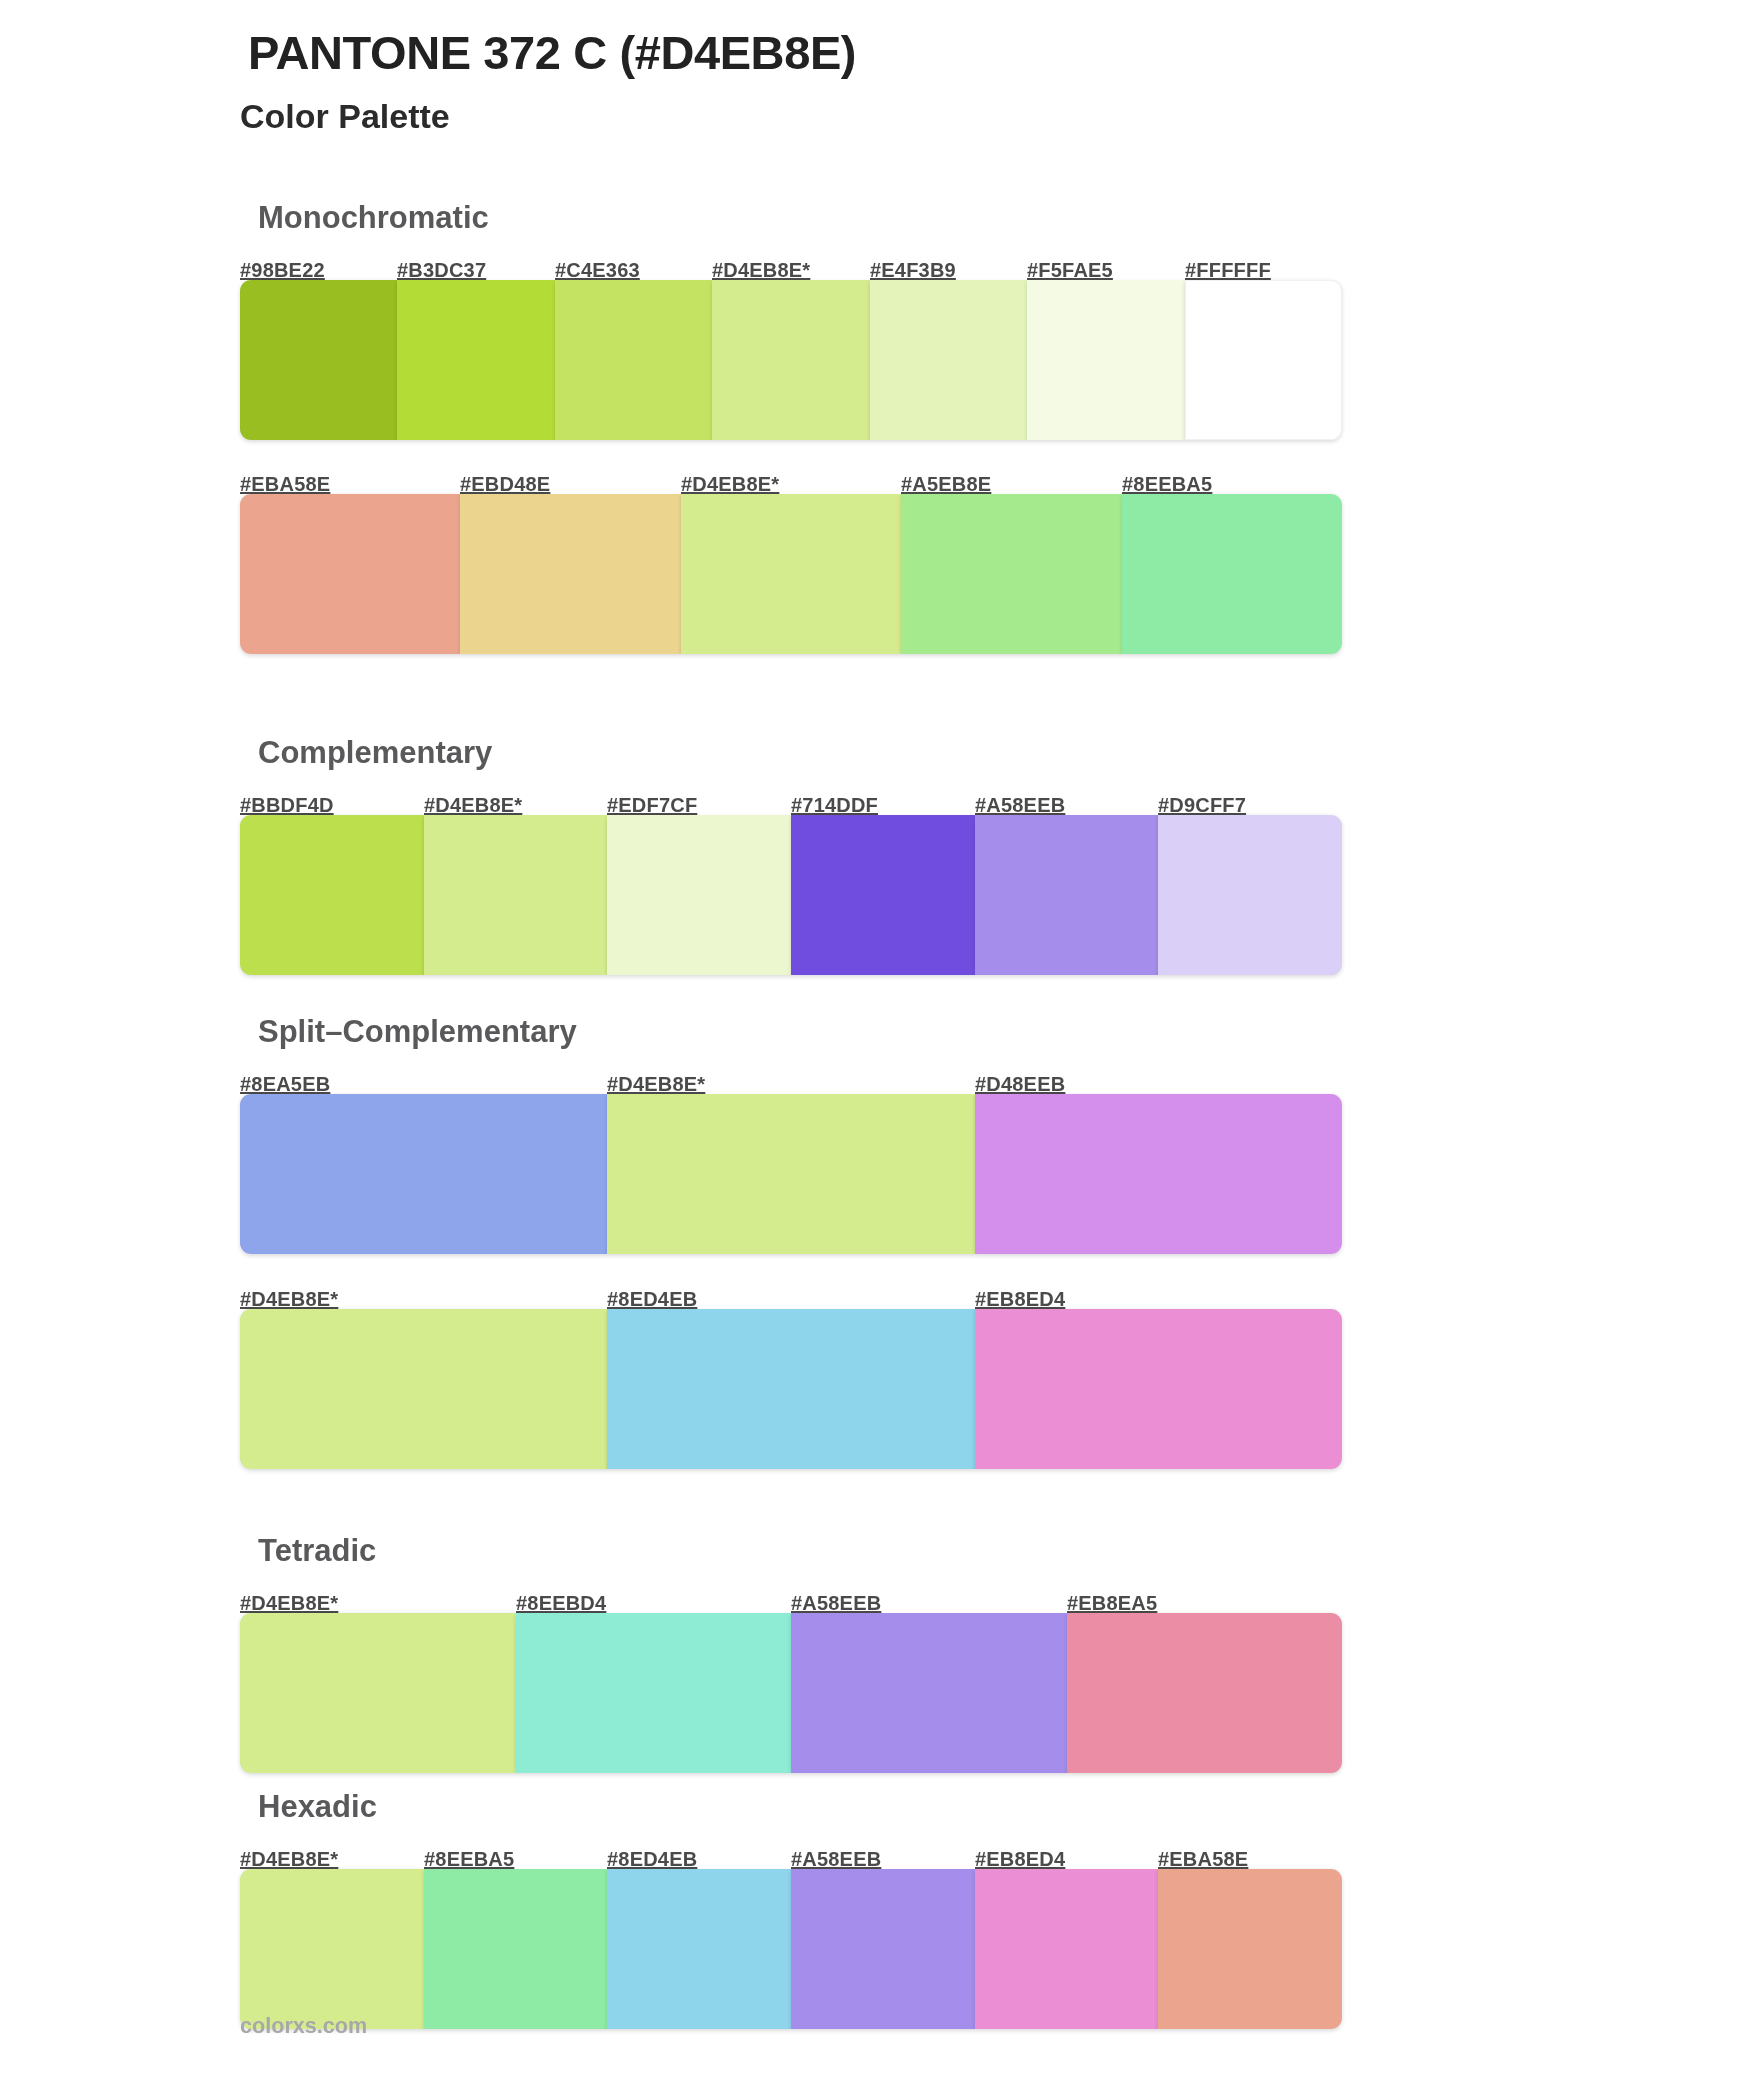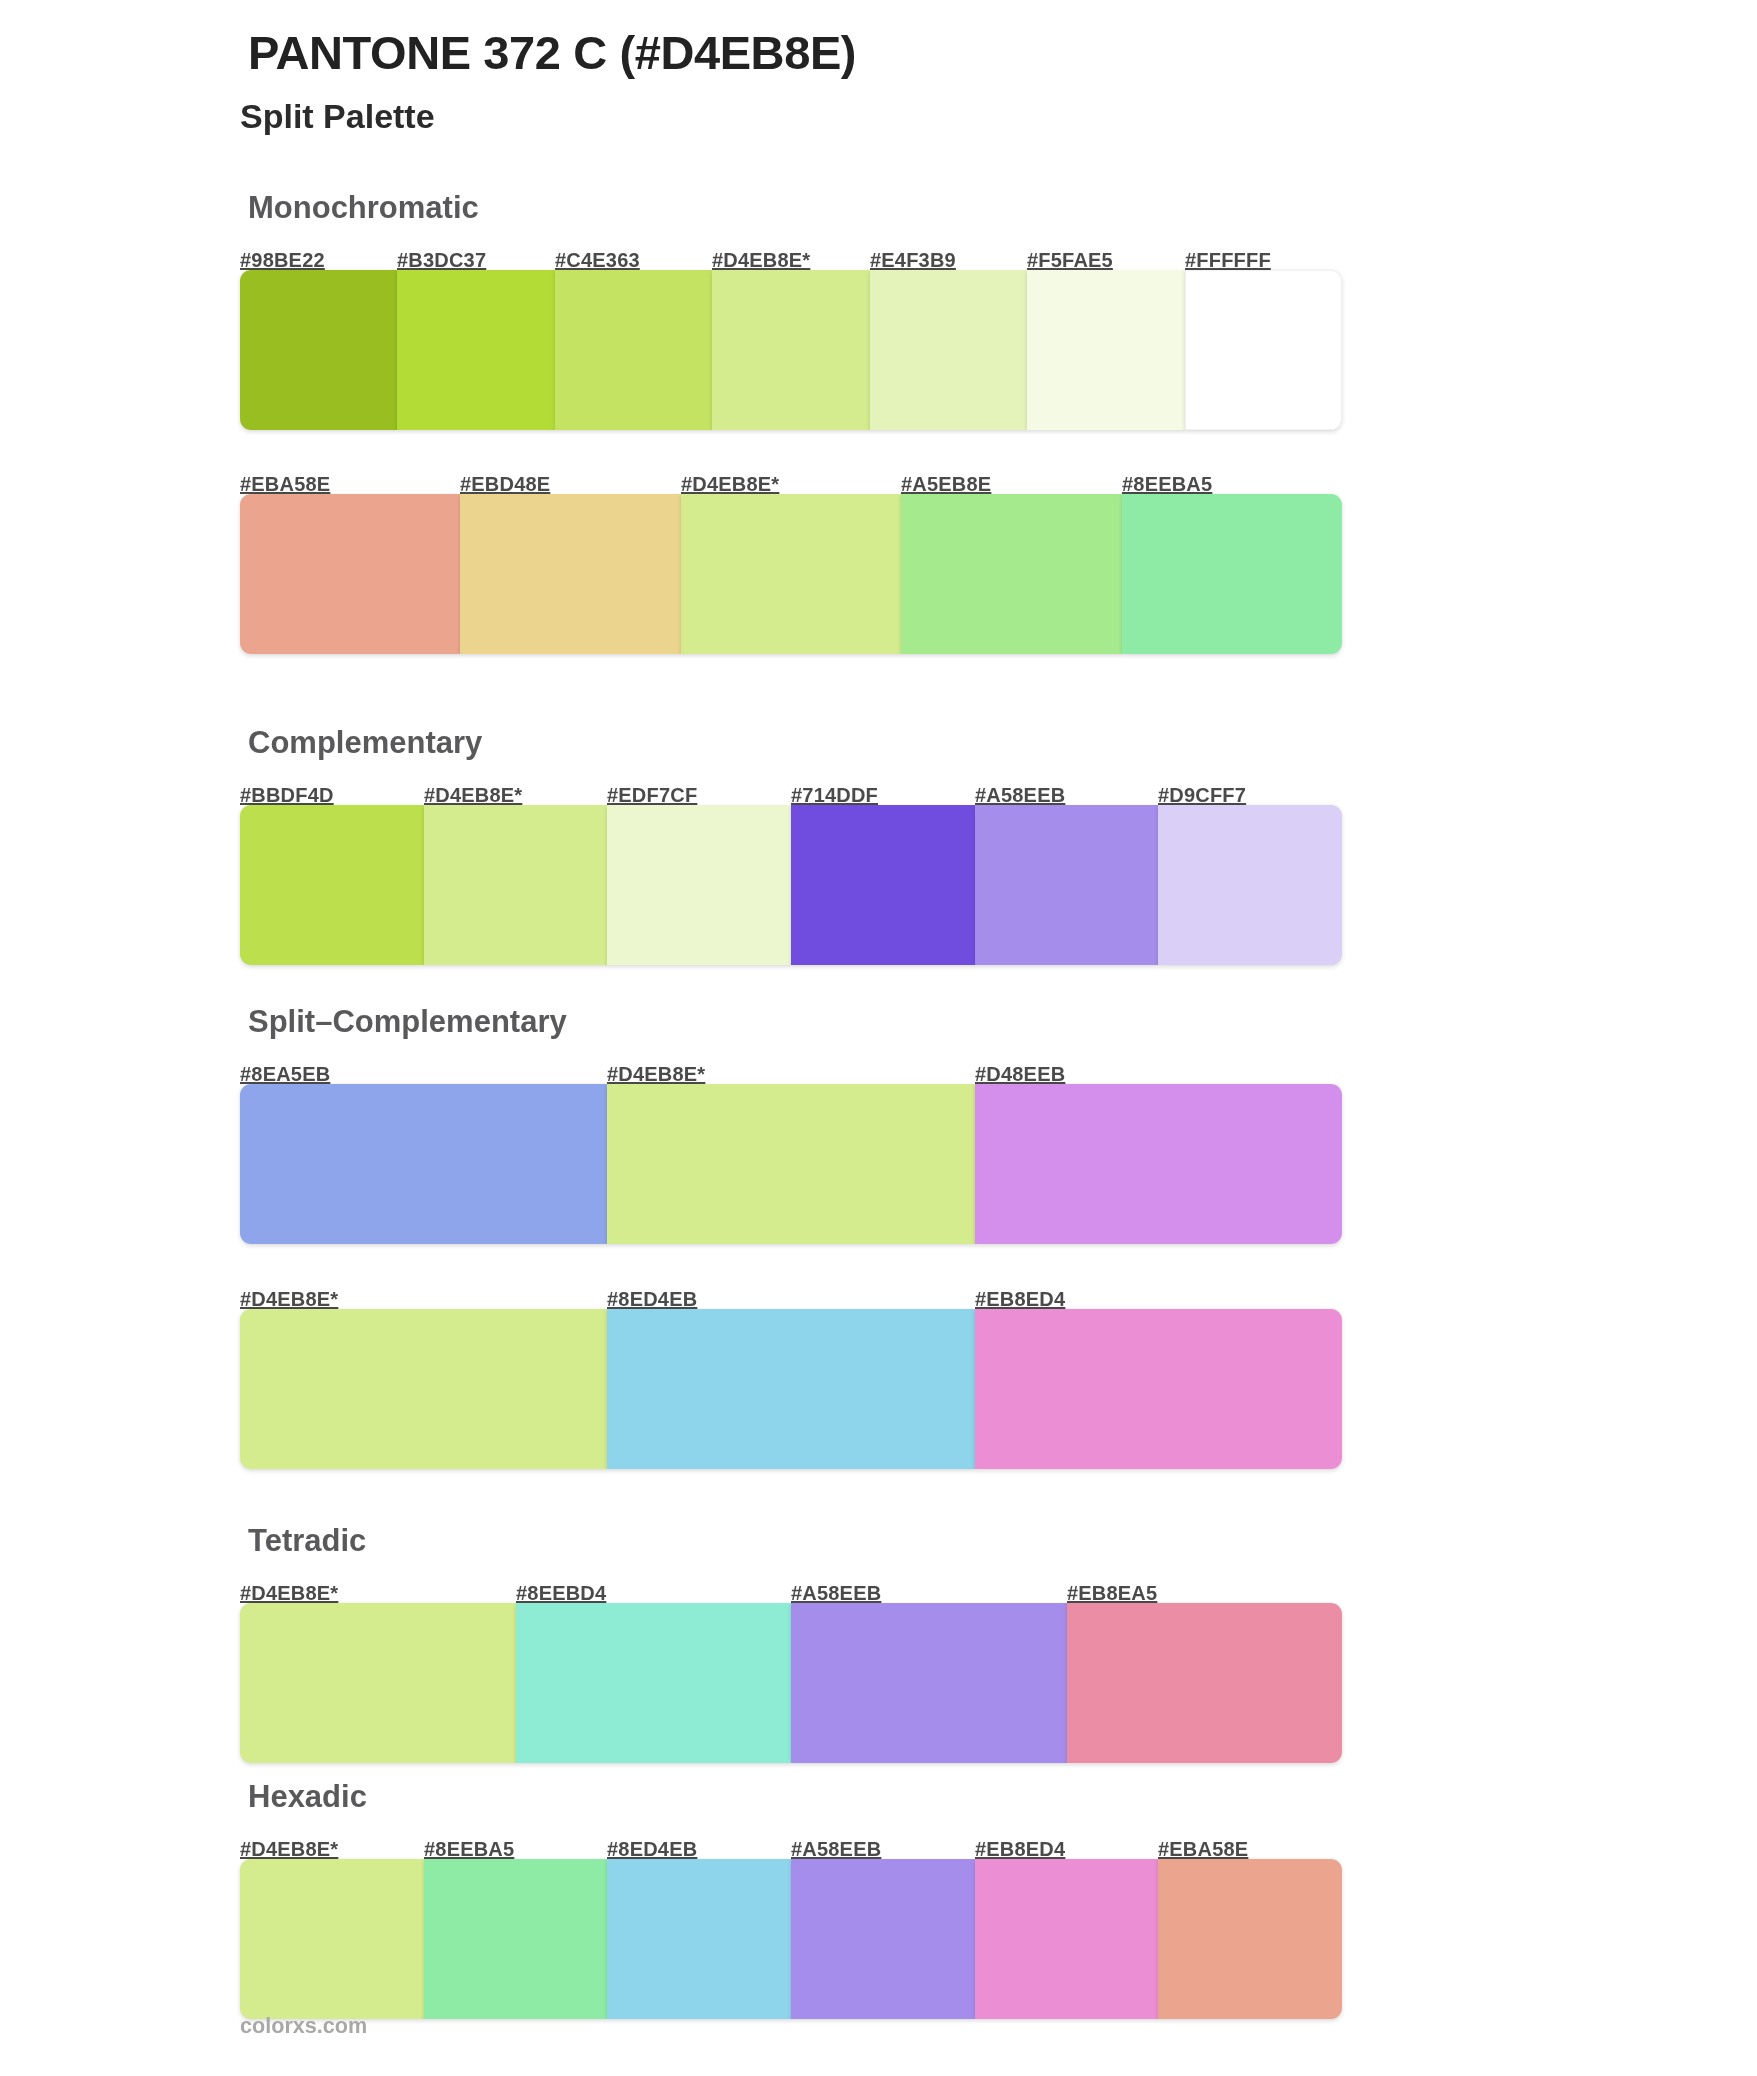--- a/index.html
+++ b/index.html
@@ -56,21 +56,21 @@
   }
   .section {
     position: absolute;
     left: 240px;
     width: 1102px;
   }
   .section-title {
     font-size: 31px;
     font-weight: bold;
     color: #59595b;
-    margin: 8px;
+    margin: 18px;
     line-height: 1.0;
     white-space: nowrap;
   }
   .swatch-labels {
     position: relative;
     height: 29px;
     margin-top: 17.6px;
   }
   .swatch-label {
     position: absolute;
@@ -119,21 +119,21 @@
     white-space: nowrap;
   }
 </style>
 </head>
 <body>
 
 <div class="page">
 
   <div class="header">
     <h1 class="page-title">PANTONE 372 C (#D4EB8E)</h1>
-    <h2 class="page-subtitle">Split Palette</h2>
+    <h2 class="page-subtitle">Color Palette</h2>
   </div>
 
   <div class="sections" id="sections-root">
       <div class="section" style="top: 184px;">
         <div class="section-title">Monochromatic</div>
         <div class="swatch-labels">
           <span class="swatch-label" style="left: 0px;">#98BE22</span>
           <span class="swatch-label" style="left: 157px;">#B3DC37</span>
           <span class="swatch-label" style="left: 315px;">#C4E363</span>
           <span class="swatch-label" style="left: 472px;">#D4EB8E*</span>

